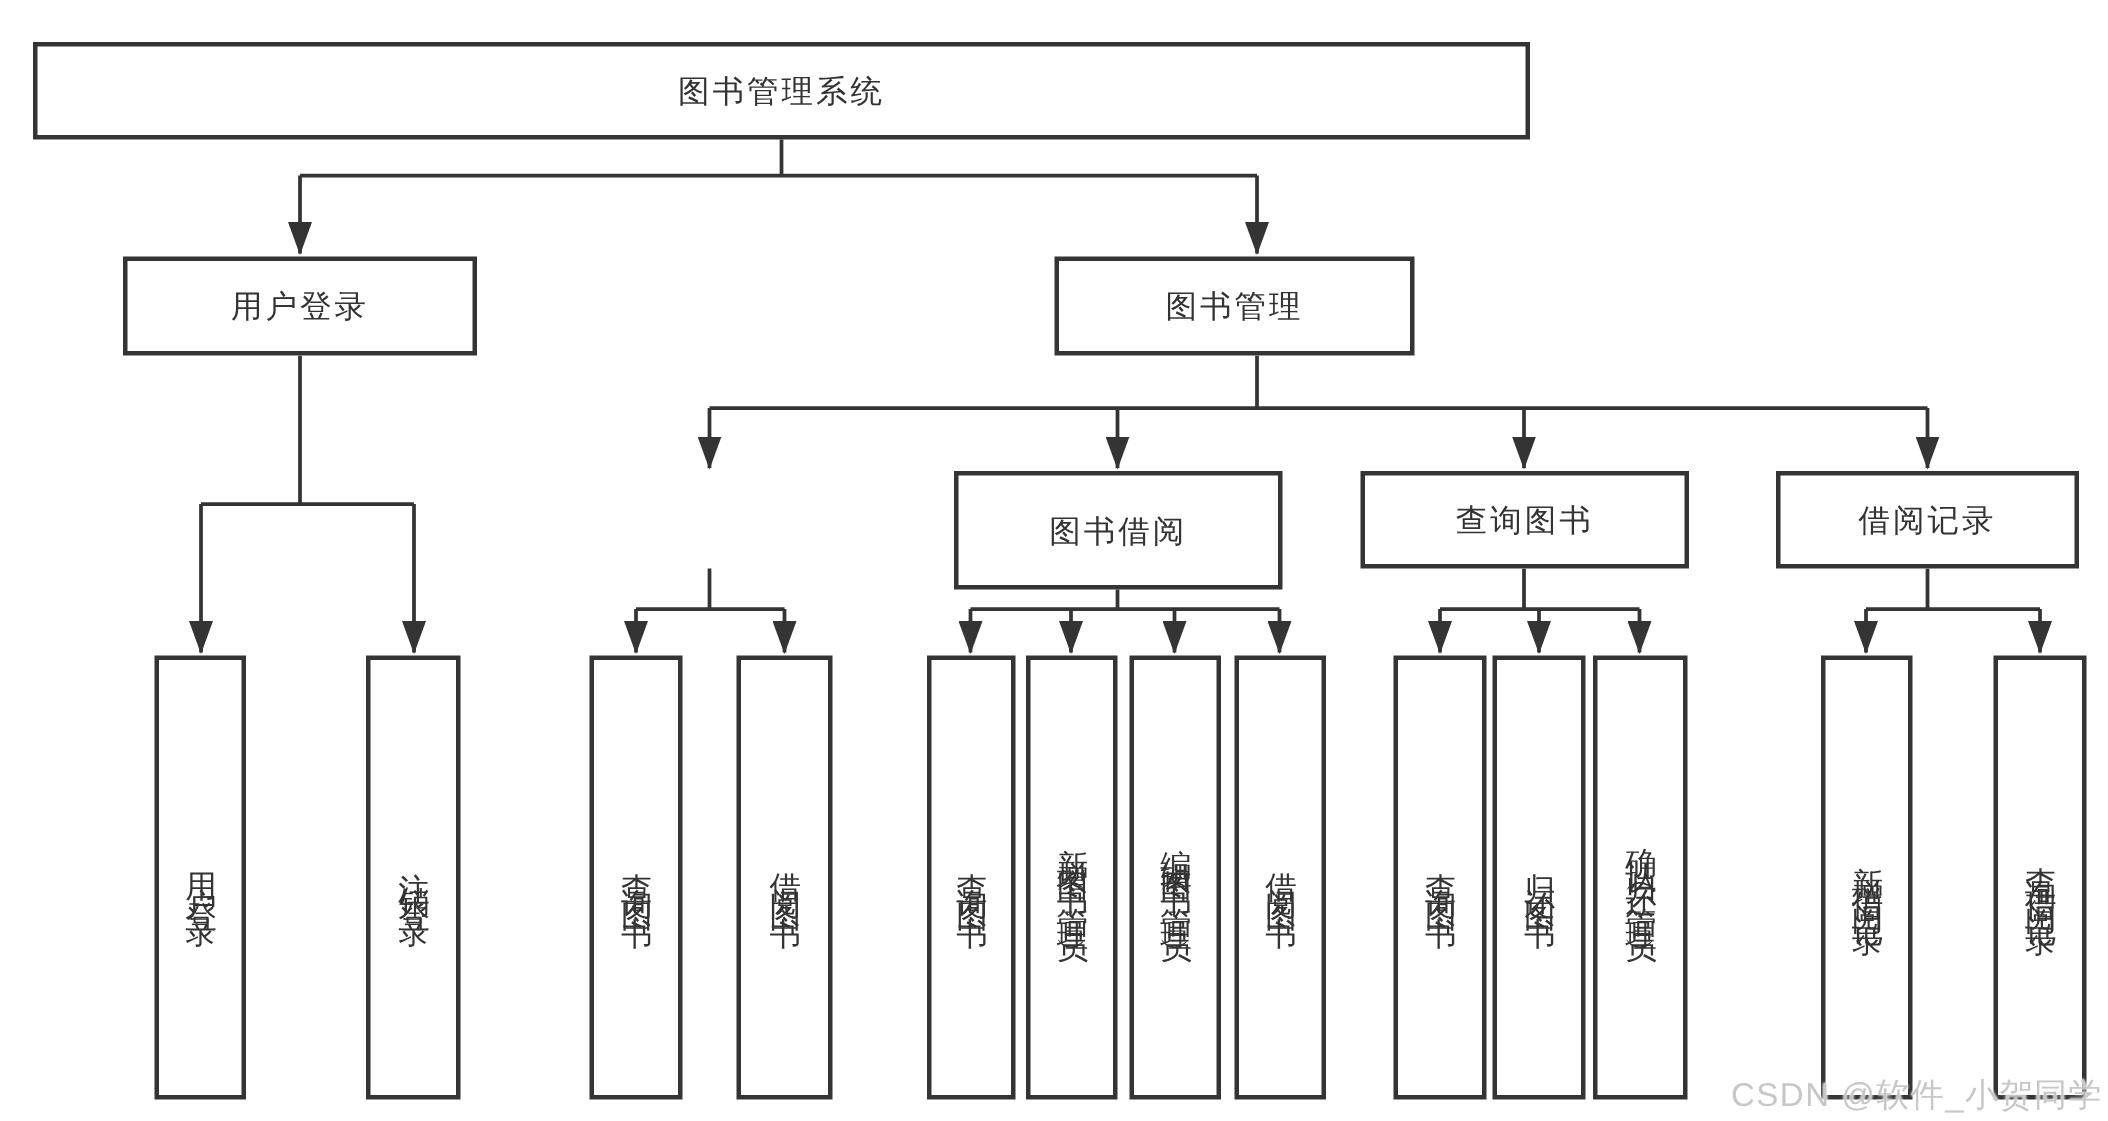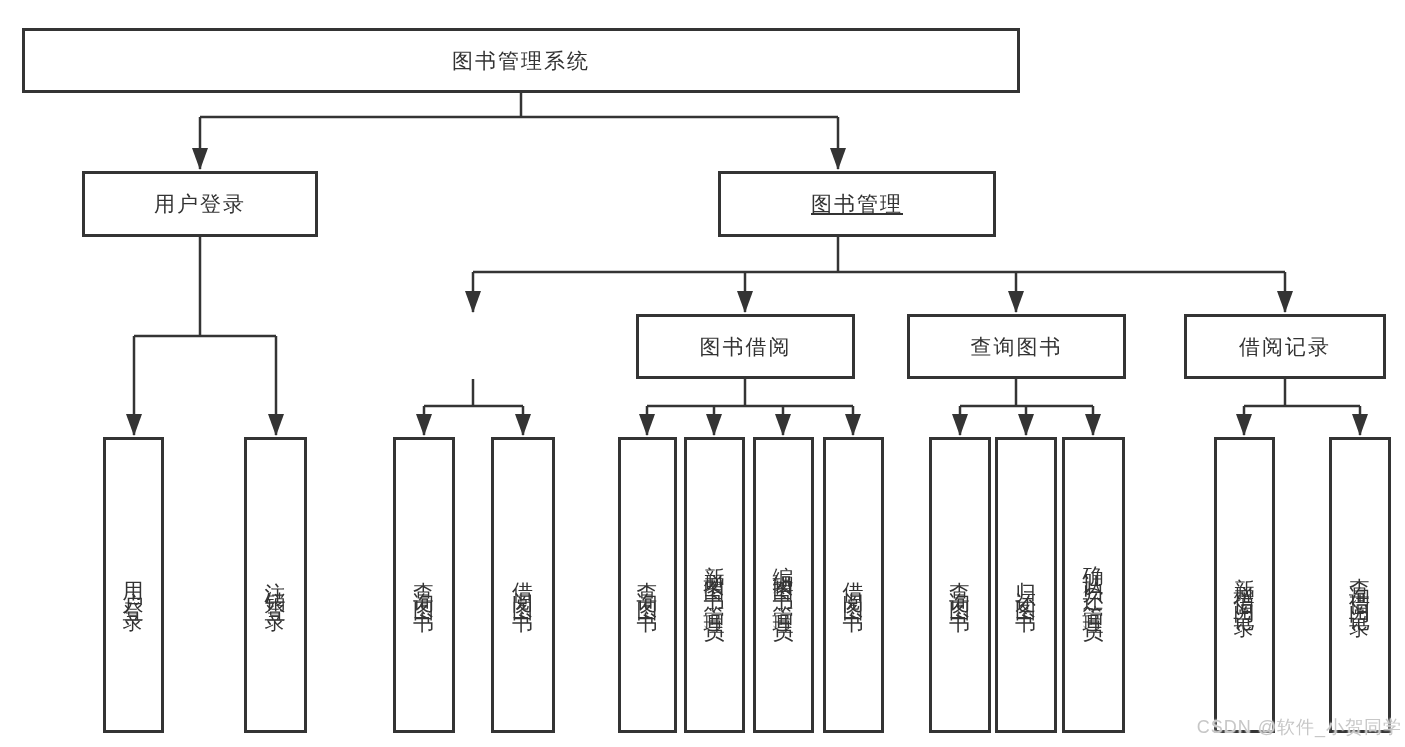--- a/index.html
+++ b/index.html
@@ -34,21 +34,21 @@
     font-size:21px;
     letter-spacing:10px;
     line-height:1.1;
     white-space:nowrap;
   }
   .v-node.dense .v-label{letter-spacing:8px;}
   .watermark{
     position:absolute;
     right:3px;top:715px;
     z-index:3;
-    font-size:18px;
+    font-size:22px;
     color:var(--wm);
     letter-spacing:1px;
     white-space:nowrap;
     text-shadow:0 0 2px #fff,0 0 2px #fff;
   }
 </style>
 </head>
 <body>
 
 <div class="canvas">
@@ -104,23 +104,23 @@
       <path d="M1285,379 V406"></path>
       <path d="M1244,406 H1360"></path>
       <path d="M1244,406 V435" marker-end="url(#arrow)"></path>
       <path d="M1360,406 V435" marker-end="url(#arrow)"></path>
     </g>
   </svg>
 
   <div class="node h-node" style="left:22px;top:28px;width:998px;height:65px;">图书管理系统</div>
 
   <div class="node h-node" style="left:82px;top:171px;width:236px;height:66px;">用户登录</div>
-  <div class="node h-node" style="left:718px;top:171px;width:278px;height:66px;text-decoration:underline;">图书管理</div>
+  <div class="node h-node" style="left:703px;top:171px;width:240px;height:66px;">图书管理</div>
 
-  <div class="node h-node" style="left:636px;top:314px;width:219px;height:65px;">图书借阅</div>
+  <div class="node h-node" style="left:636px;top:314px;width:219px;height:79px;">图书借阅</div>
   <div class="node h-node" style="left:907px;top:314px;width:219px;height:65px;">查询图书</div>
   <div class="node h-node" style="left:1184px;top:314px;width:202px;height:65px;">借阅记录</div>
 
   <div class="node v-node" style="left:103px;top:437px;width:61px;height:296px;">
     <span class="v-label">用户登录</span>
   </div>
   <div class="node v-node" style="left:244px;top:437px;width:63px;height:296px;">
     <span class="v-label">注销登录</span>
   </div>
 

